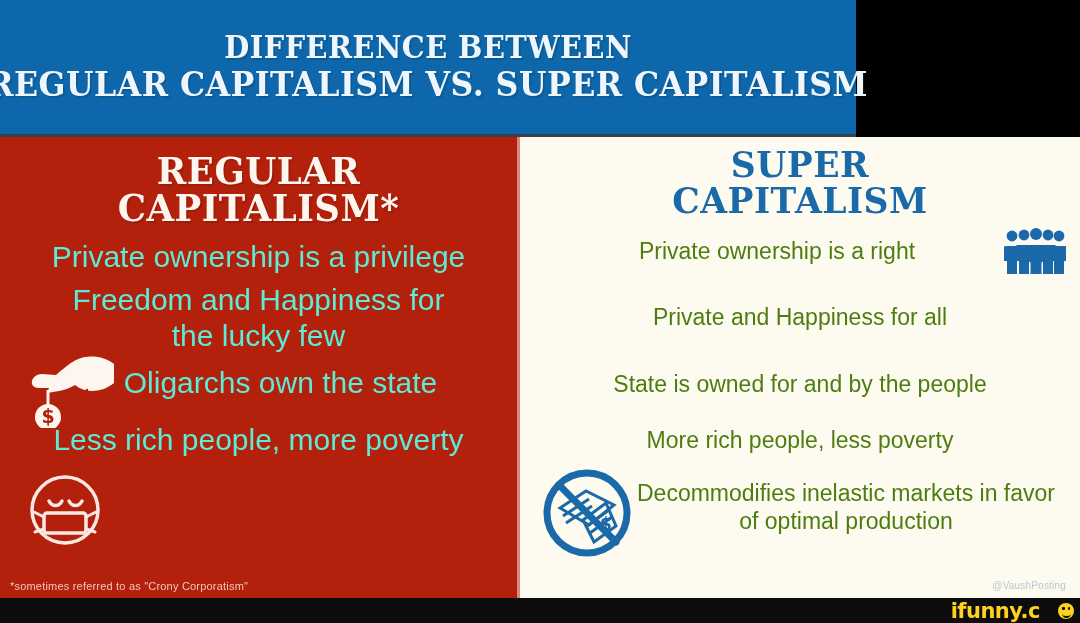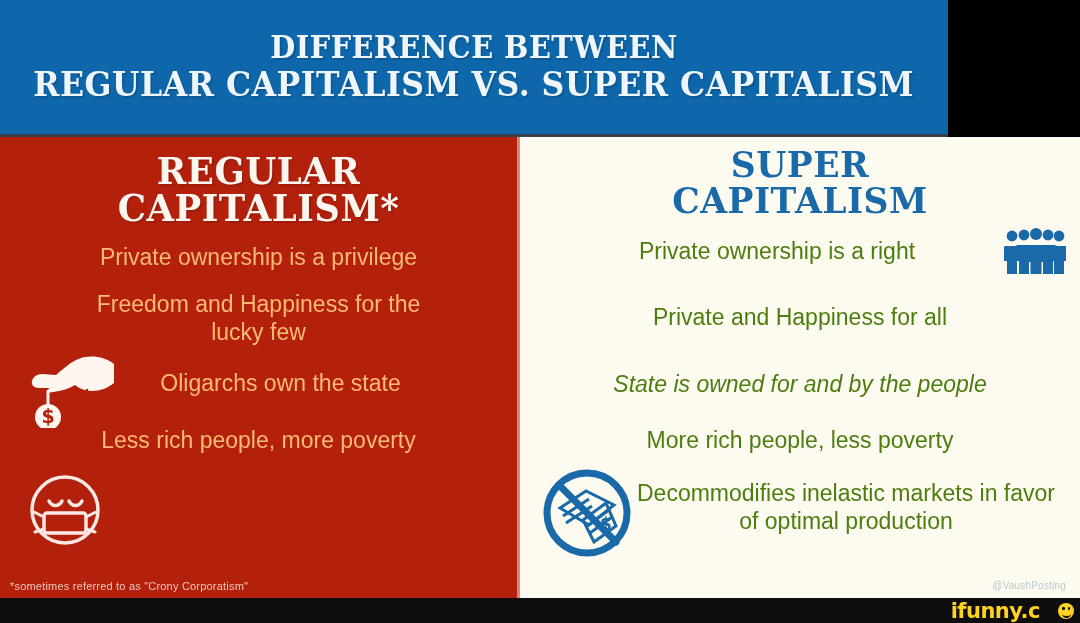--- a/index.html
+++ b/index.html
@@ -19,21 +19,21 @@
     width: 1080px;
     height: 623px;
     background: #000000;
   }
 
   
   .header {
     position: absolute;
     left: 0;
     top: 0;
-    width: 948px;
+    width: 856px;
     height: 137px;
     background: #0f67ab;
     box-sizing: border-box;
     display: flex;
     flex-direction: column;
     align-items: center;
     justify-content: center;
     border-bottom: 3px solid #3a3f4a;
   }
   .header-line {
@@ -108,39 +108,39 @@
     align-items: center;
     justify-content: center;
     box-sizing: border-box;
   }
   .point-text {
     text-align: center;
     line-height: 1.22;
     font-weight: 400;
   }
   .panel.left .point-text {
-    color: #fdba74;
-    font-size: 23px;
+    color: #5eead4;
+    font-size: 30px;
   }
   .panel.right .point-text {
     color: #4d7c0f;
     font-size: 23px;
   }
 
   
   .panel.left .p1 { height: 50px; padding: 0 44px; }
   .panel.left .p2 { height: 72px; padding: 0 70px; }
   .panel.left .p3 { height: 58px; padding: 0 60px 0 104px; }
   .panel.left .p4 { height: 56px; padding: 0 44px; }
   .panel.left .p5 { height: 78px; padding: 0 30px 0 108px; }
 
   
   .panel.right .p1 { height: 54px; padding: 0 62px 0 16px; }
   .panel.right .p2 { height: 78px; padding: 0 24px; }
-  .panel.right .p3 { height: 56px; padding: 0 12px; font-style: italic; }
+  .panel.right .p3 { height: 56px; padding: 0 12px; }
   .panel.right .p4 { height: 56px; padding: 0 12px; }
   .panel.right .p5 { height: 78px; padding: 0 18px 0 110px; }
 
   
   .icon {
     position: absolute;
     display: block;
   }
   .icon-hand      { left: 18px;  top: -4px;  width: 100px; height: 78px; }
   .icon-mask      { left: 22px;  top: 4px;   width: 86px;  height: 76px; }

